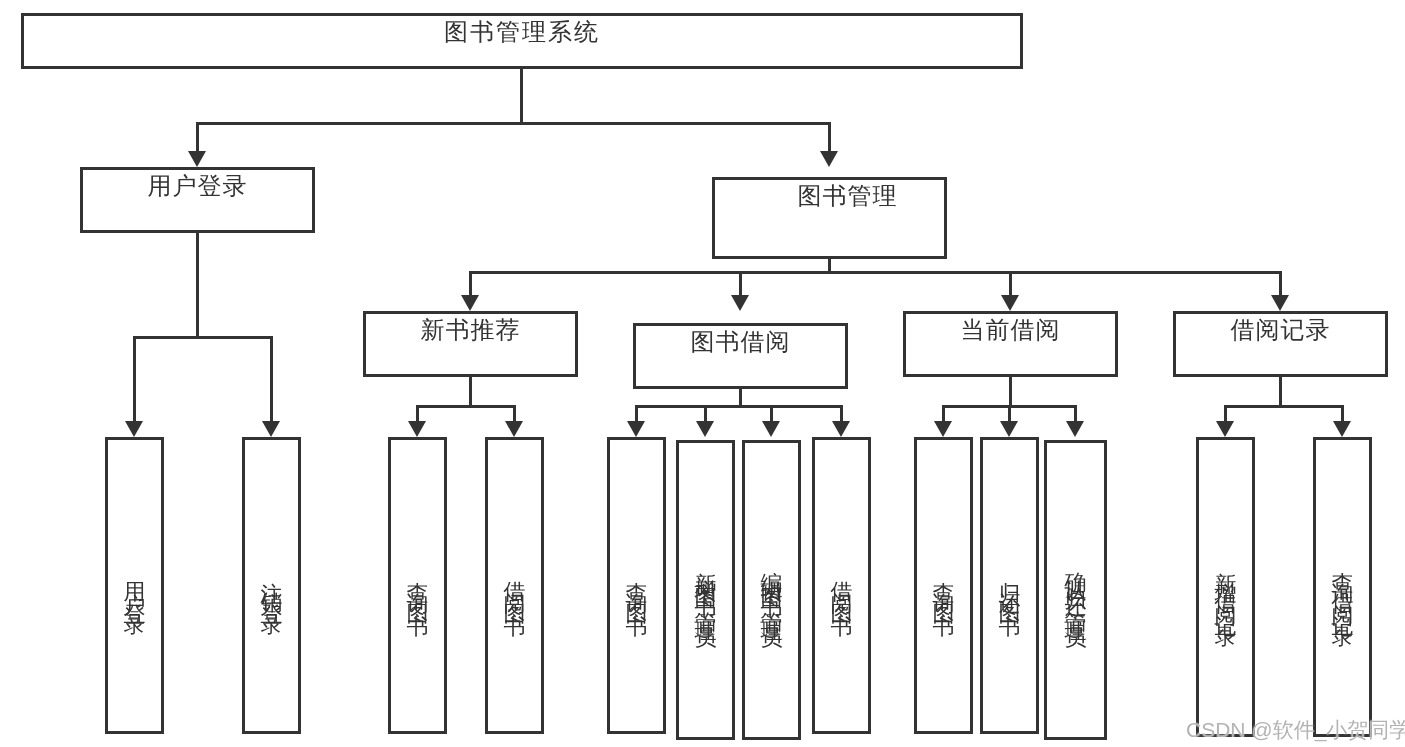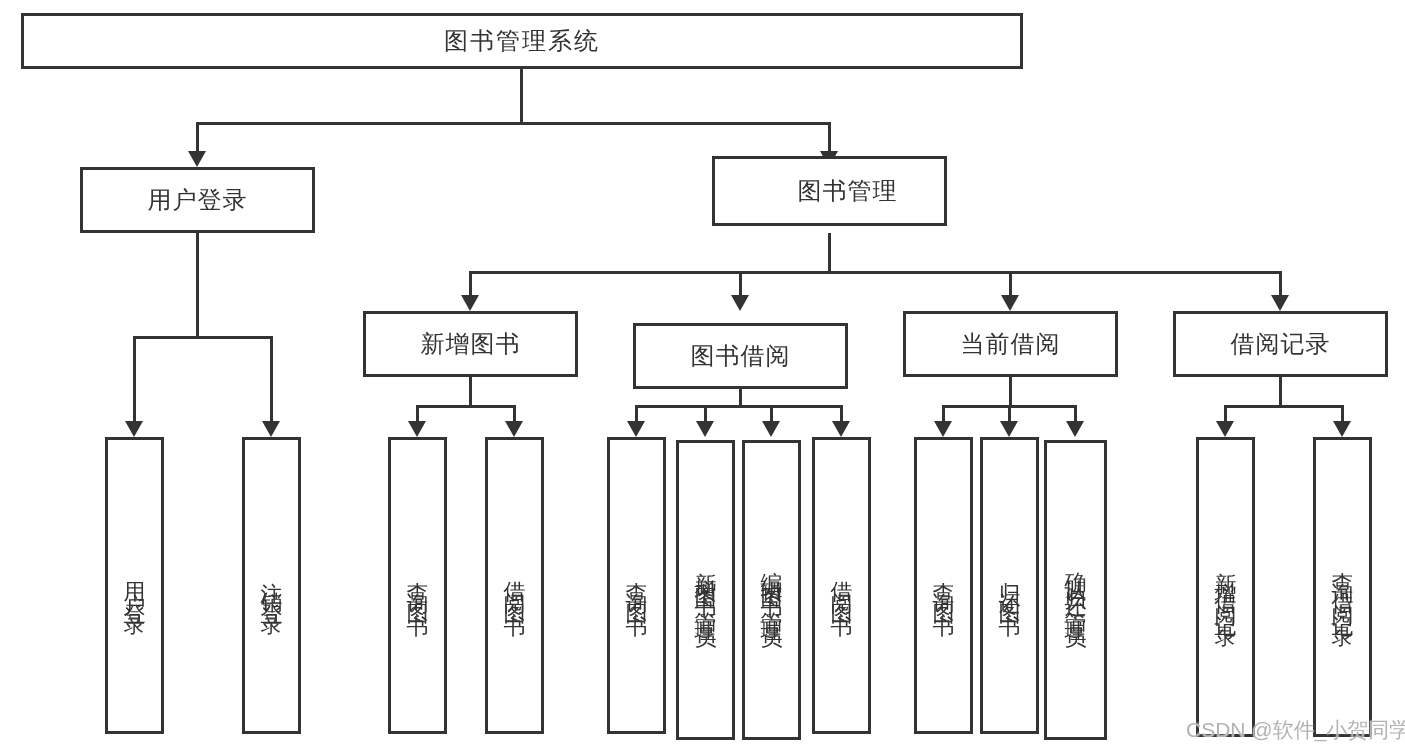--- a/index.html
+++ b/index.html
@@ -30,21 +30,20 @@
     border-right: 9px solid transparent;
     border-top: 16px solid #333333;
   }
   
   .box {
     position: absolute;
     box-sizing: border-box;
     border: 3px solid #333333;
     background: #ffffff;
     display: flex;
-    align-items: center;
     justify-content: center;
     text-align: center;
   }
   .h-label { font-size: 24px; letter-spacing: 1px; }
   .root-label { font-size: 24px; letter-spacing: 2px; }
   
   .vtext {
     writing-mode: vertical-rl;
     font-size: 22px;
     line-height: 1;
@@ -126,26 +125,26 @@
   <div class="ln" style="left:1341px; top:405px; width:3px; height:18px;"></div>
   <div class="arr" style="left:1333px; top:421px;"></div>
 
   <div class="box" style="left:21px; top:13px; width:1002px; height:56px;">
     <span class="root-label">图书管理系统</span>
   </div>
 
   <div class="box" style="left:80px; top:167px; width:235px; height:66px;">
     <span class="h-label">用户登录</span>
   </div>
-  <div class="box" style="left:712px; top:156px; width:235px; height:70px;padding-left:36px;">
+  <div class="box" style="left:712px; top:177px; width:235px; height:82px;padding-left:36px;">
     <span class="h-label">图书管理</span>
   </div>
 
   <div class="box" style="left:363px; top:311px; width:215px; height:66px;">
-    <span class="h-label">新增图书</span>
+    <span class="h-label">新书推荐</span>
   </div>
   <div class="box" style="left:633px; top:323px; width:215px; height:66px;">
     <span class="h-label">图书借阅</span>
   </div>
   <div class="box" style="left:1173px; top:311px; width:215px; height:66px;">
     <span class="h-label">借阅记录</span>
   </div>
   <div class="box" style="left:903px; top:311px; width:215px; height:66px;">
     <span class="h-label">当前借阅</span>
   </div>

